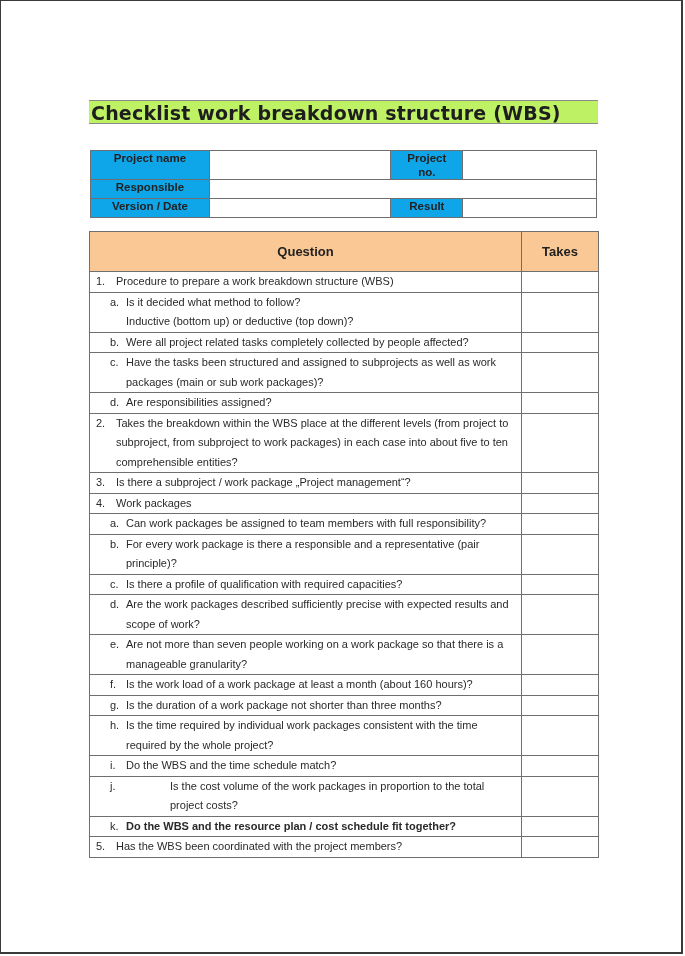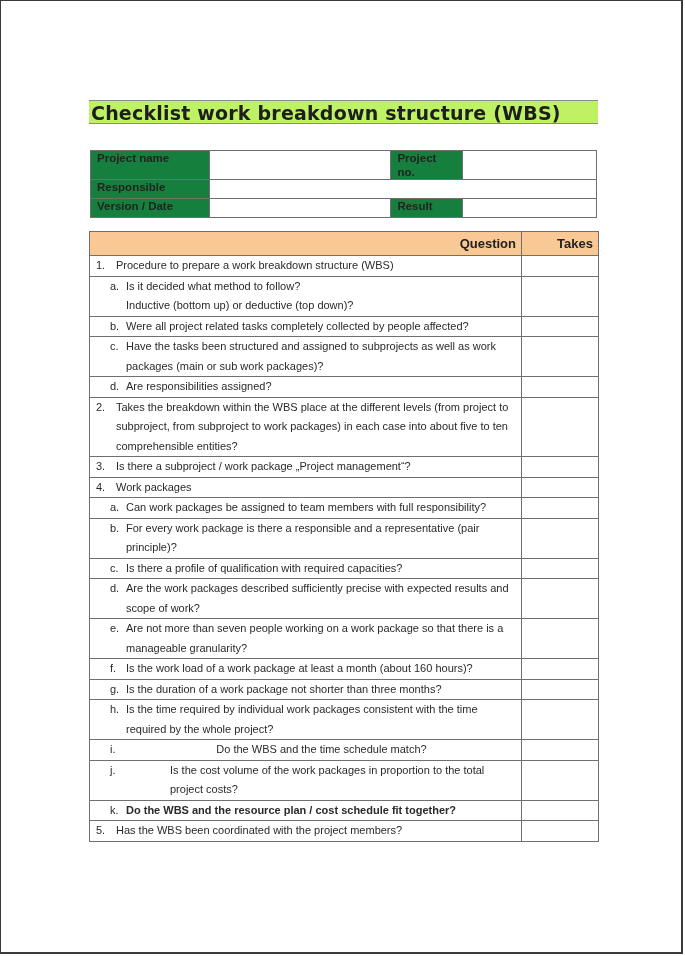--- a/index.html
+++ b/index.html
@@ -17,26 +17,26 @@
     letter-spacing: 0.2px;
   }
   table { border-collapse: collapse; font-family: "Liberation Sans", sans-serif; }
   .info {
     position: absolute; left: 89px; top: 149px; width: 507px;
   }
   .info td {
     border: 1px solid #6f6f6f; height: 18px; padding: 0 6px; font-size: 11.5px;
     font-weight: bold; color: #222; vertical-align: top; line-height: 14px;
   }
-  .info td.lbl { background: #15803d; }
+  .info td.lbl { background: #0ea5e9; text-align: center; }
   .info td.val { background: #fff; }
   .qtable { position: absolute; left: 88px; top: 230px; width: 510px; }
   .qtable th {
-    background: #f9c894; border: 1px solid #6f6f6f; text-align: right;
-    font-size: 13px; font-weight: bold; color: #222; height: 23px; padding: 0 5px;
+    background: #f9c894; border: 1px solid #6f6f6f; text-align: center;
+    font-size: 13px; font-weight: bold; color: #222; height: 23px; padding: 8px 5px;
     vertical-align: middle;
   }
   .qtable td {
     border: 1px solid #6f6f6f; font-size: 11px; color: #2a2a2a;
     padding: 0; vertical-align: top; line-height: 19.5px;
   }
   .qtable td.result { width: 76px; }
   .q { display: flex; padding-right: 4px; }
   .q .num { flex: 0 0 auto; }
   .q.lvl1 .num { width: 20px; padding-left: 6px; }
@@ -226,21 +226,21 @@
               <span class="num">h.</span>
               <span class="txt" style="white-space: pre-line;">Is the time required by individual work packages consistent with the time required by the whole project?</span>
             </div>
           </td>
           <td class="result"></td>
         </tr>
         <tr>
           <td>
             <div class="q lvl2">
               <span class="num">i.</span>
-              <span class="txt" style="white-space: pre-line; text-align: center;">Do the WBS and the time schedule match?</span>
+              <span class="txt" style="white-space: pre-line;">Do the WBS and the time schedule match?</span>
             </div>
           </td>
           <td class="result"></td>
         </tr>
         <tr>
           <td>
             <div class="q lvl2">
               <span class="num">j.</span>
               <span class="txt" style="white-space: pre-line; margin-left: 44px;">Is the cost volume of the work packages in proportion to the total project costs?</span>
             </div>

